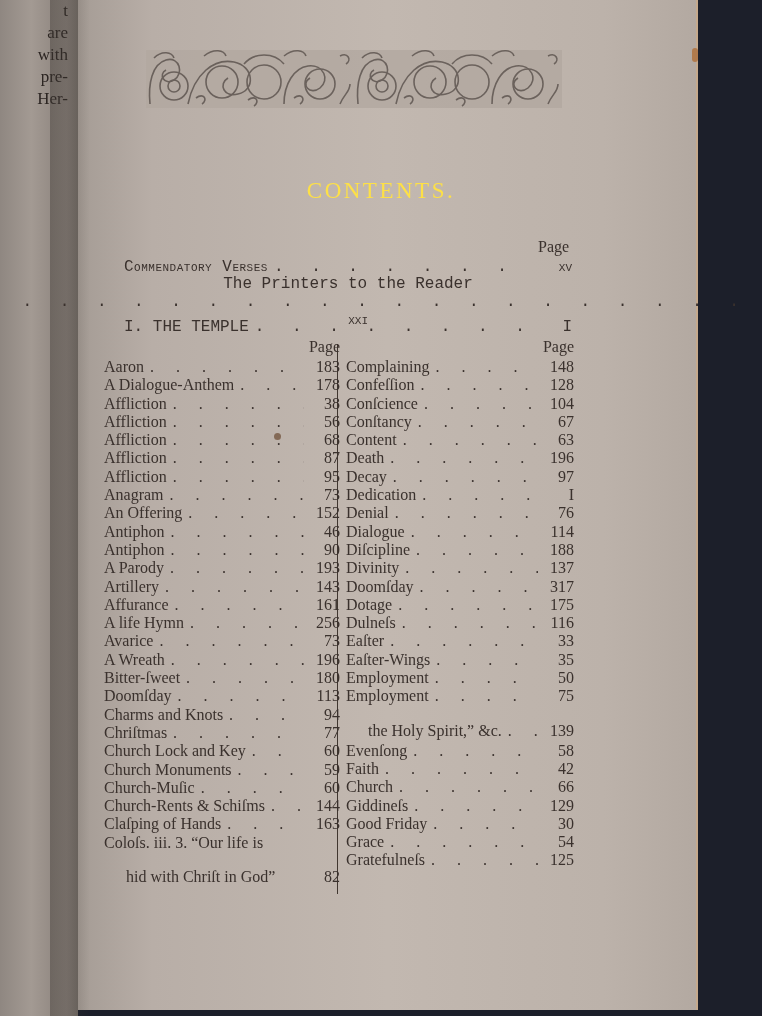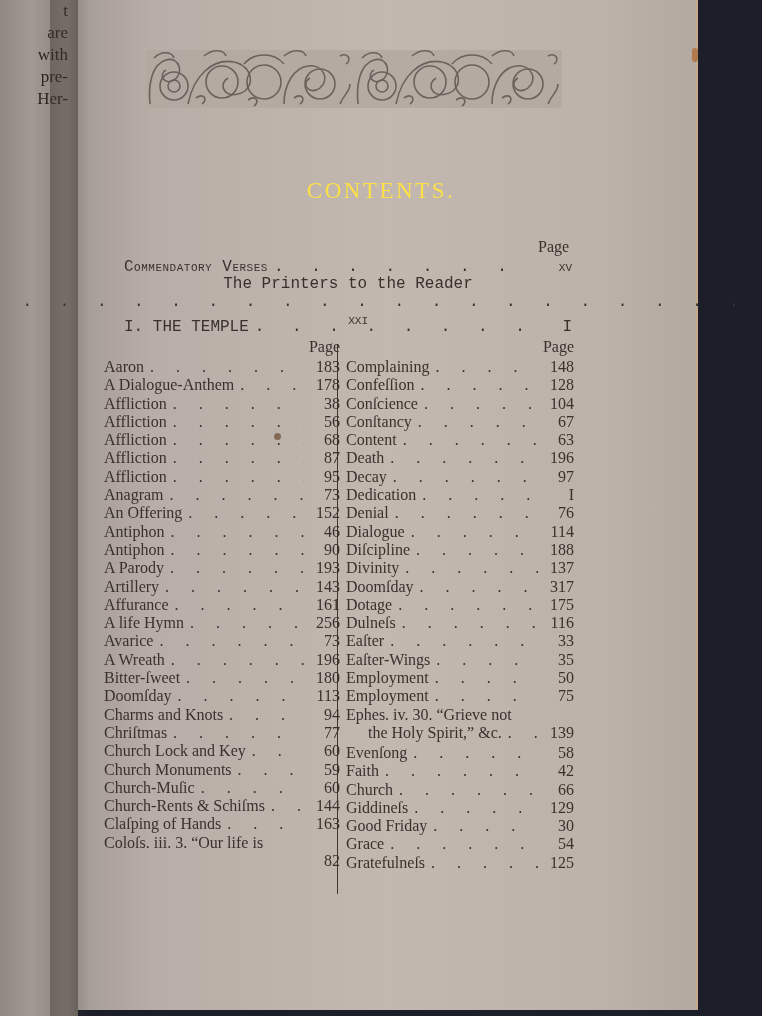--- a/index.html
+++ b/index.html
@@ -46,21 +46,21 @@
   .col { position: absolute; top: 338px; }
   .col-left { left: 104px; width: 236px; }
   .col-right { left: 346px; width: 228px; }
   .divider { position: absolute; left: 337px; top: 344px; width: 1px; height: 550px; background: #40362f; }
   .col .page-head { text-align: right; font-size: 16px; height: 20px; }
   .entry { display: flex; align-items: flex-end; font-size: 16px; height: 18.3px; line-height: 18.3px; }
   .entry .lbl { white-space: nowrap; }
   .entry .pg { width: 36px; text-align: right; }
   .entry.two-line { height: auto; flex-direction: column; align-items: stretch; }
   .entry.two-line .l1 { white-space: nowrap; height: 18.3px; }
-  .entry.two-line .l2row { display: flex; align-items: baseline; height: 20px; }
+  .entry.two-line .l2row { display: flex; align-items: baseline; height: 20px; margin-top: 16px; }
   .entry.two-line .l2 { padding-left: 22px; white-space: nowrap; }
   .stain { position: absolute; left: 274px; top: 433px; width: 7px; height: 7px; border-radius: 50%; background: #6b4a32; opacity: 0.7; }
   .page-edge-glint { position: absolute; left: 694px; top: 48px; width: 6px; height: 14px; background: #b07a4c; border-radius: 3px; }
 </style>
 </head>
 <body>
 
 <div class="left-page">
   <div class="frag">
     <div>t</div>
@@ -250,20 +250,21 @@
       </div>
       <div class="entry">
         <span class="lbl">Claſping of Hands</span>
         <span class="dots">. . . . . . . . . . . . . . . . . . . . . .</span>
         <span class="pg">163</span>
       </div>
     </div>
   <div class="entry two-line">
     <span class="l1">Coloſs. iii. 3. “Our life is</span>
     <div class="l2row">
+      <span class="l2">hid with Chriſt in God”</span>
       <span style="flex:1"></span>
       <span class="pg">82</span>
     </div>
   </div>
 </div>
 
 <div class="col col-right text">
   <div class="page-head">Page</div>
   <div id="right-entries">
       <div class="entry">
@@ -356,21 +357,20 @@
         <span class="dots">. . . . . . . . . . . . . . . . . . . . . .</span>
         <span class="pg">50</span>
       </div>
       <div class="entry">
         <span class="lbl">Employment</span>
         <span class="dots">. . . . . . . . . . . . . . . . . . . . . .</span>
         <span class="pg">75</span>
       </div>
     </div>
   <div class="entry two-line">
-    <span class="l1">Ephes. iv. 30. “Grieve not</span>
     <div class="l2row">
       <span class="l2">the Holy Spirit,” &amp;c.</span>
       <span class="dots">. . . . . . . . . . . . . . . . . . . . . .</span>
       <span class="pg">139</span>
     </div>
   </div>
   <div id="right-entries-after">
       <div class="entry">
         <span class="lbl">Evenſong</span>
         <span class="dots">. . . . . . . . . . . . . . . . . . . . . .</span>

